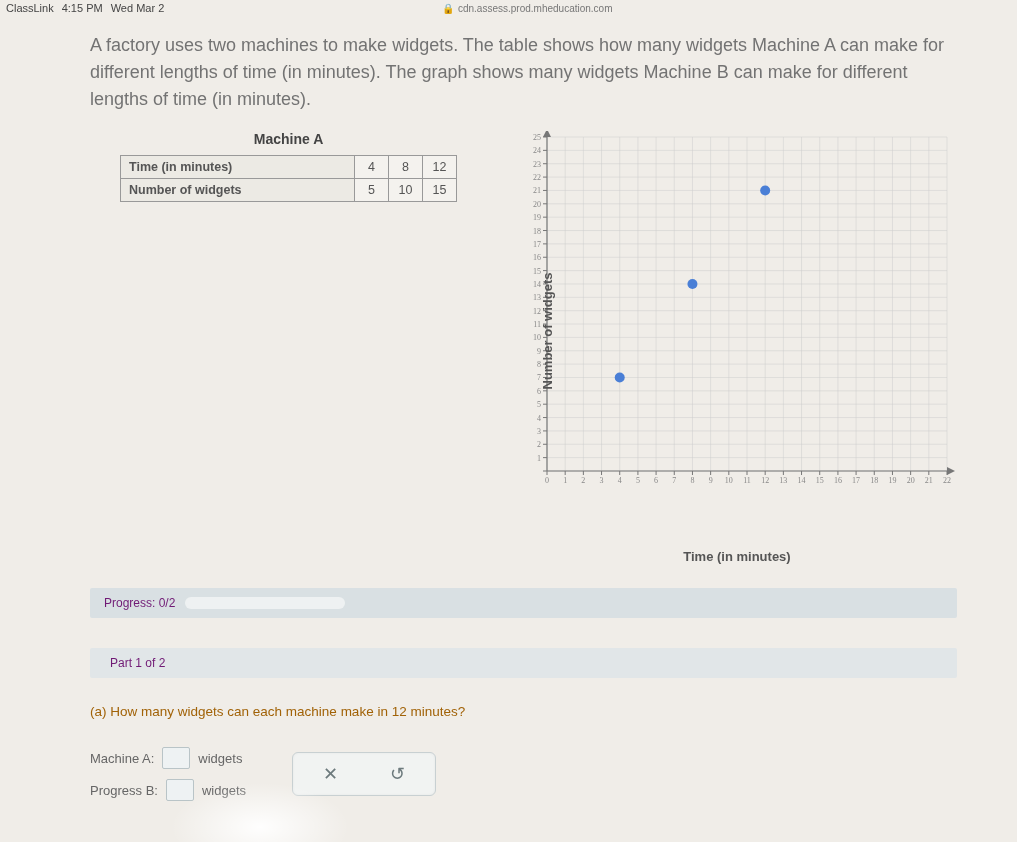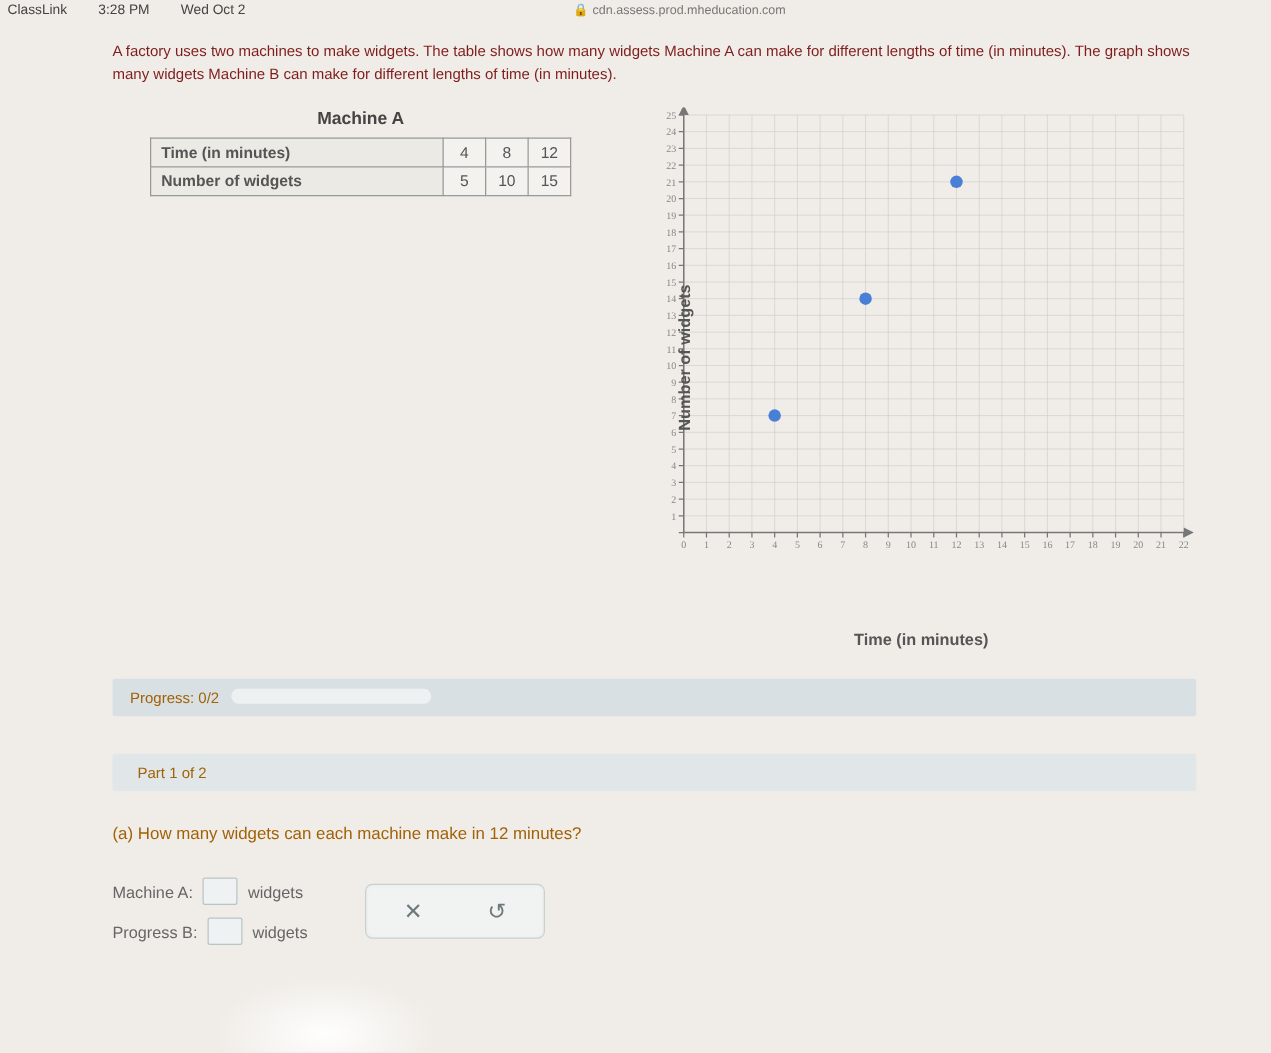--- a/index.html
+++ b/index.html
@@ -13,28 +13,28 @@
     position: relative;
   }
   .status-bar {
     font-size: 11px;
     color: #444;
     padding: 2px 6px;
     display: flex;
     justify-content: space-between;
     align-items: center;
   }
-  .status-left { display:flex; gap:25px; align-items:center;}
+  .status-left { display:flex; gap:8px; align-items:center;}
   .status-center { font-size:10px; color:#777;text-align:right; }
   .content {
     padding: 16px 60px 0 90px;
   }
   .problem-text {
-    font-size: 12px;
-    color: #7f1d1d;
+    font-size: 18px;
+    color: #737373;
     line-height: 1.5;
     margin-bottom: 18px;
   }
   .row-top {
     display: flex;
     gap: 40px;
     align-items: flex-start;
   }
   .table-block { width: 338px; margin-left:30px;}
   .table-title, .chart-title {
@@ -86,26 +86,27 @@
   }
   svg.chart { display:block; }
   .gridline { stroke:#ccc; stroke-width:0.5; }
   .axis { stroke:#777; stroke-width:1.2; }
   .tick { stroke:#777; stroke-width:1; }
   .ticklabel { font-size:8px; fill:#888; text-anchor:middle; font-family:Verdana;}
   .ticklabel-y { font-size:8px; fill:#888; text-anchor:end; font-family:Verdana;}
   .dot { fill:#4a7fd6; }
   .bar-strip {
     background:#d9e0e3;
-    color:#a16207;
+    color:#701a75;
     font-size:12px;
     padding:8px 14px;
     margin-top:24px;
     border-radius:2px;
     display:flex;
+    align-items:center;
     gap:10px;
   }
   .bar-strip.light { background:#e1e6e8;padding-left:20px; }
   .prog-track{
     display:inline-block;
     width:160px; height:12px;
     background:#eef1f2;
     border-radius:6px;
     vertical-align:middle;
   }
@@ -143,22 +144,22 @@
     background: radial-gradient(ellipse at center, rgba(255,255,255,0.95) 0%, rgba(255,255,255,0) 70%);
     pointer-events:none;
   }
 </style>
 </head>
 <body>
 
 <div class="status-bar">
   <div class="status-left">
     <span>ClassLink</span>
-    <span>3:28 PM</span>
-    <span>Wed Oct 2</span>
+    <span>4:15 PM</span>
+    <span>Wed Mar 2</span>
   </div>
   <div class="status-center">
     <span>🔒</span>
     <span>cdn.assess.prod.mheducation.com</span>
   </div>
   <div style="width:120px"></div>
 </div>
 
 <div class="content">
 

